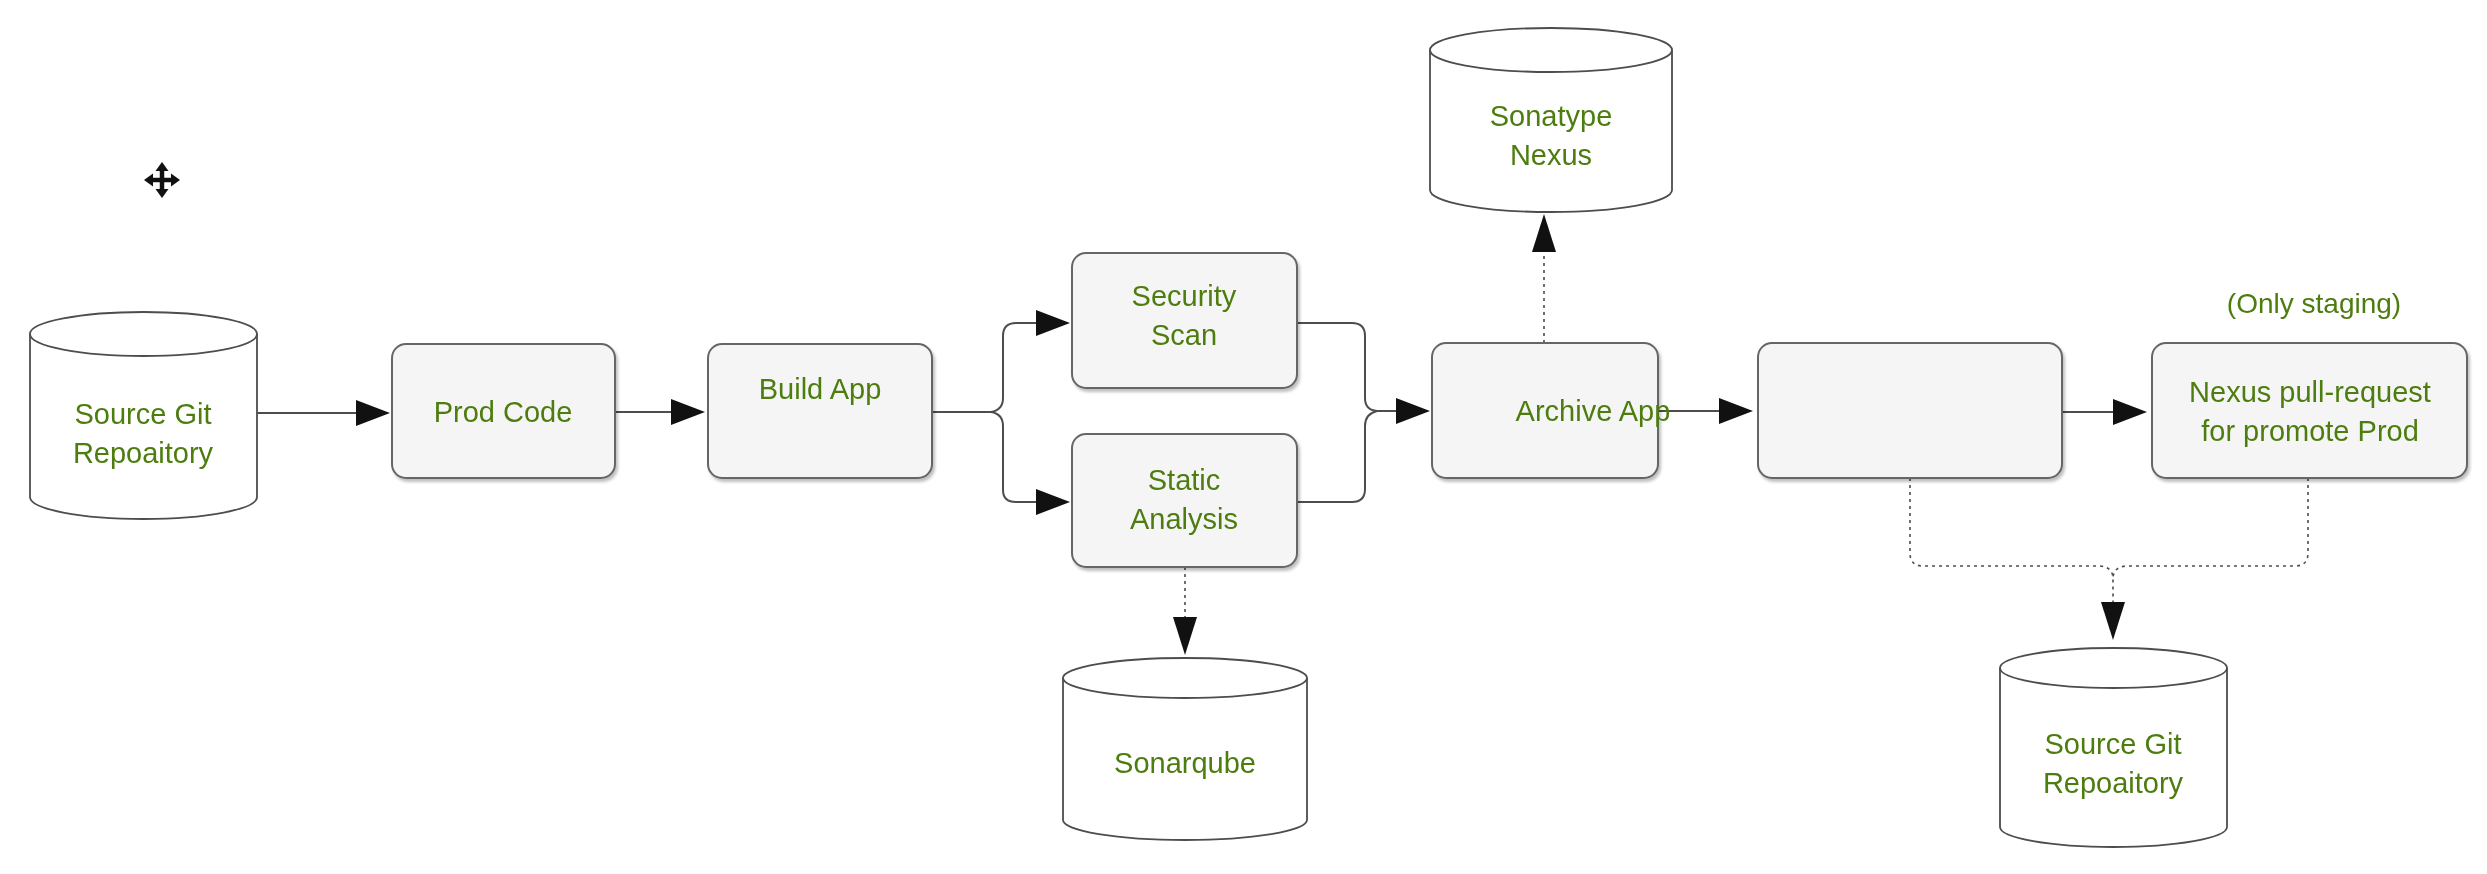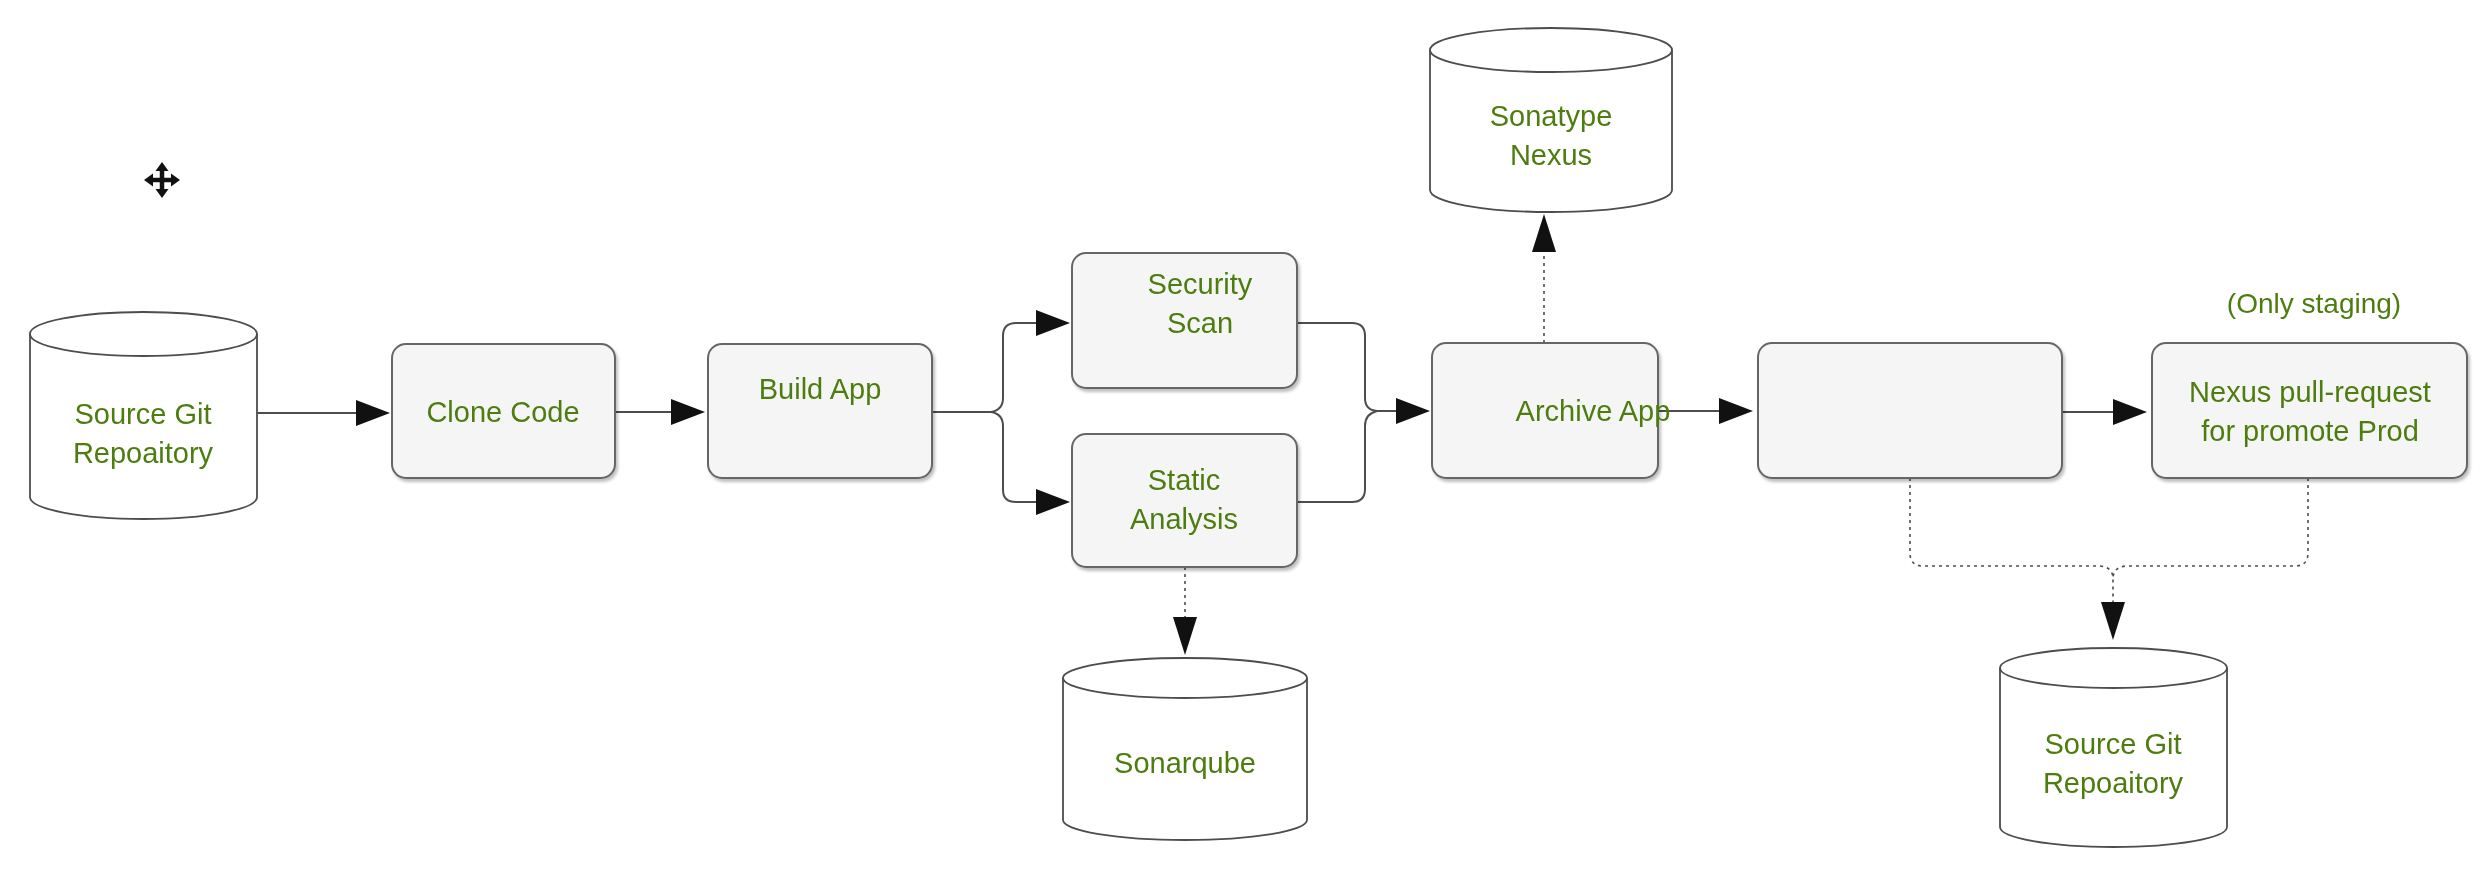--- a/index.html
+++ b/index.html
@@ -115,28 +115,28 @@
       <path stroke="none" d="M 180 180 l -9 -6.5 v 13 z"></path>
     </g>
   </svg>
 
   <div class="lbl" style="left:143px;top:434px;">
     <span>Source Git</span>
     <span>Repoaitory</span>
   </div>
 
   <div class="lbl" style="left:503px;top:412px;">
-    <span>Clone Code</span>
+    <span>Prod Code</span>
   </div>
 
   <div class="lbl" style="left:820px;top:389px;">
     <span>Build App</span>
   </div>
 
-  <div class="lbl" style="left:1184px;top:304px;margin-left:16px;">
+  <div class="lbl" style="left:1184px;top:316px;">
     <span>Security</span>
     <span>Scan</span>
   </div>
 
   <div class="lbl" style="left:1184px;top:500px;">
     <span>Static</span>
     <span>Analysis</span>
   </div>
 
   <div class="lbl" style="left:1551px;top:136px;">

